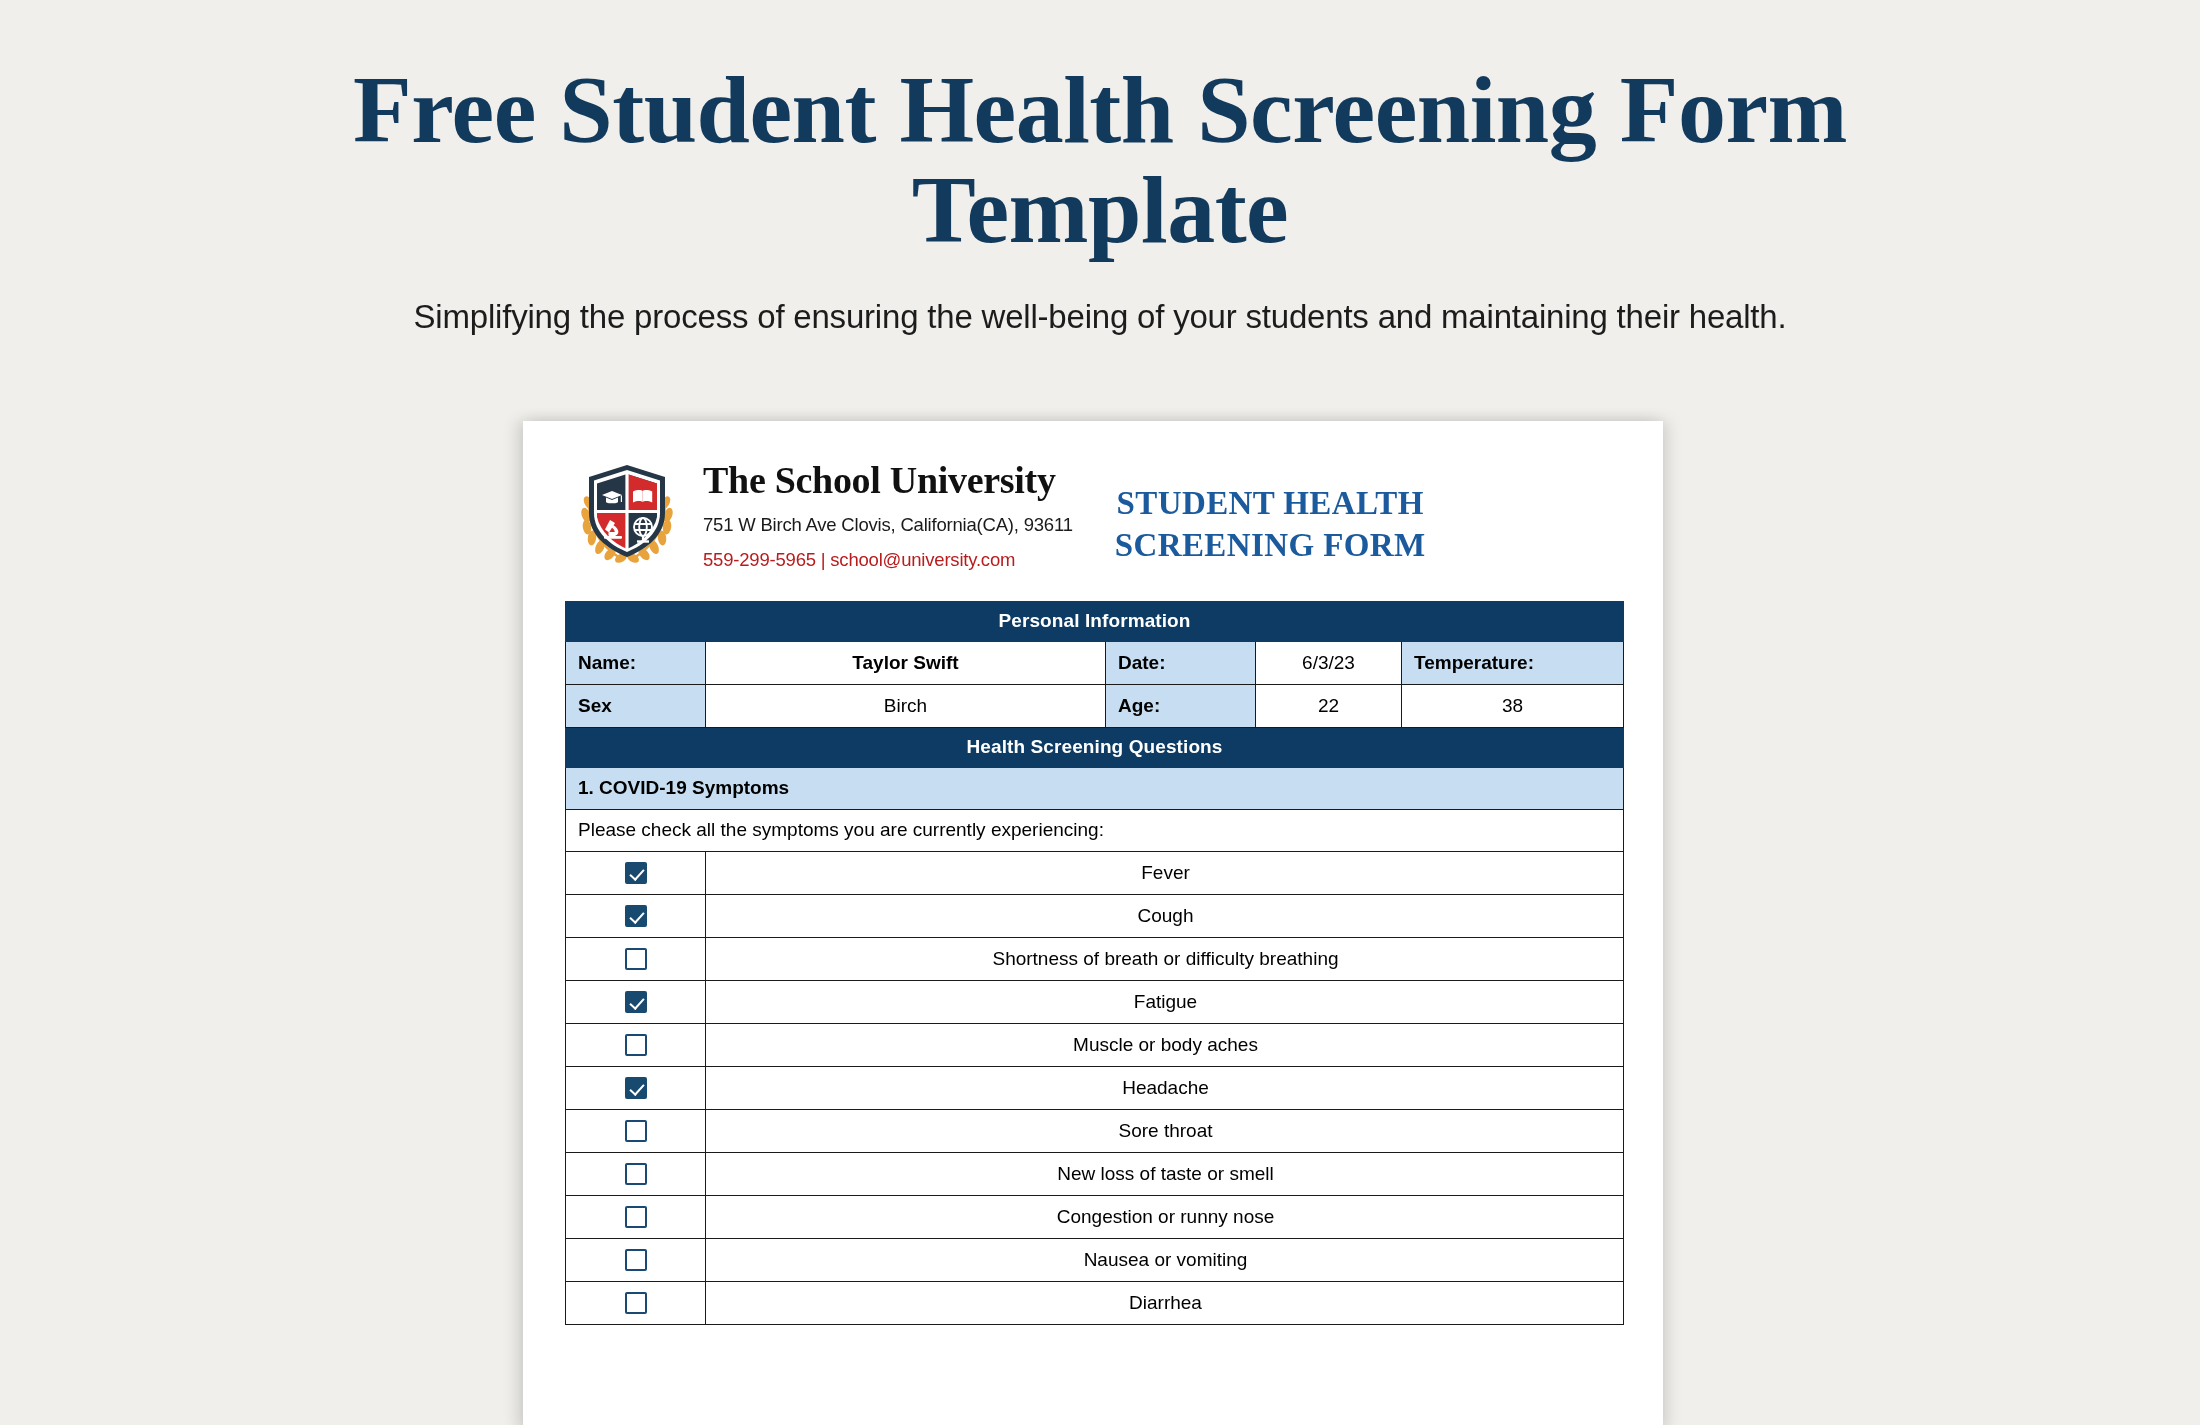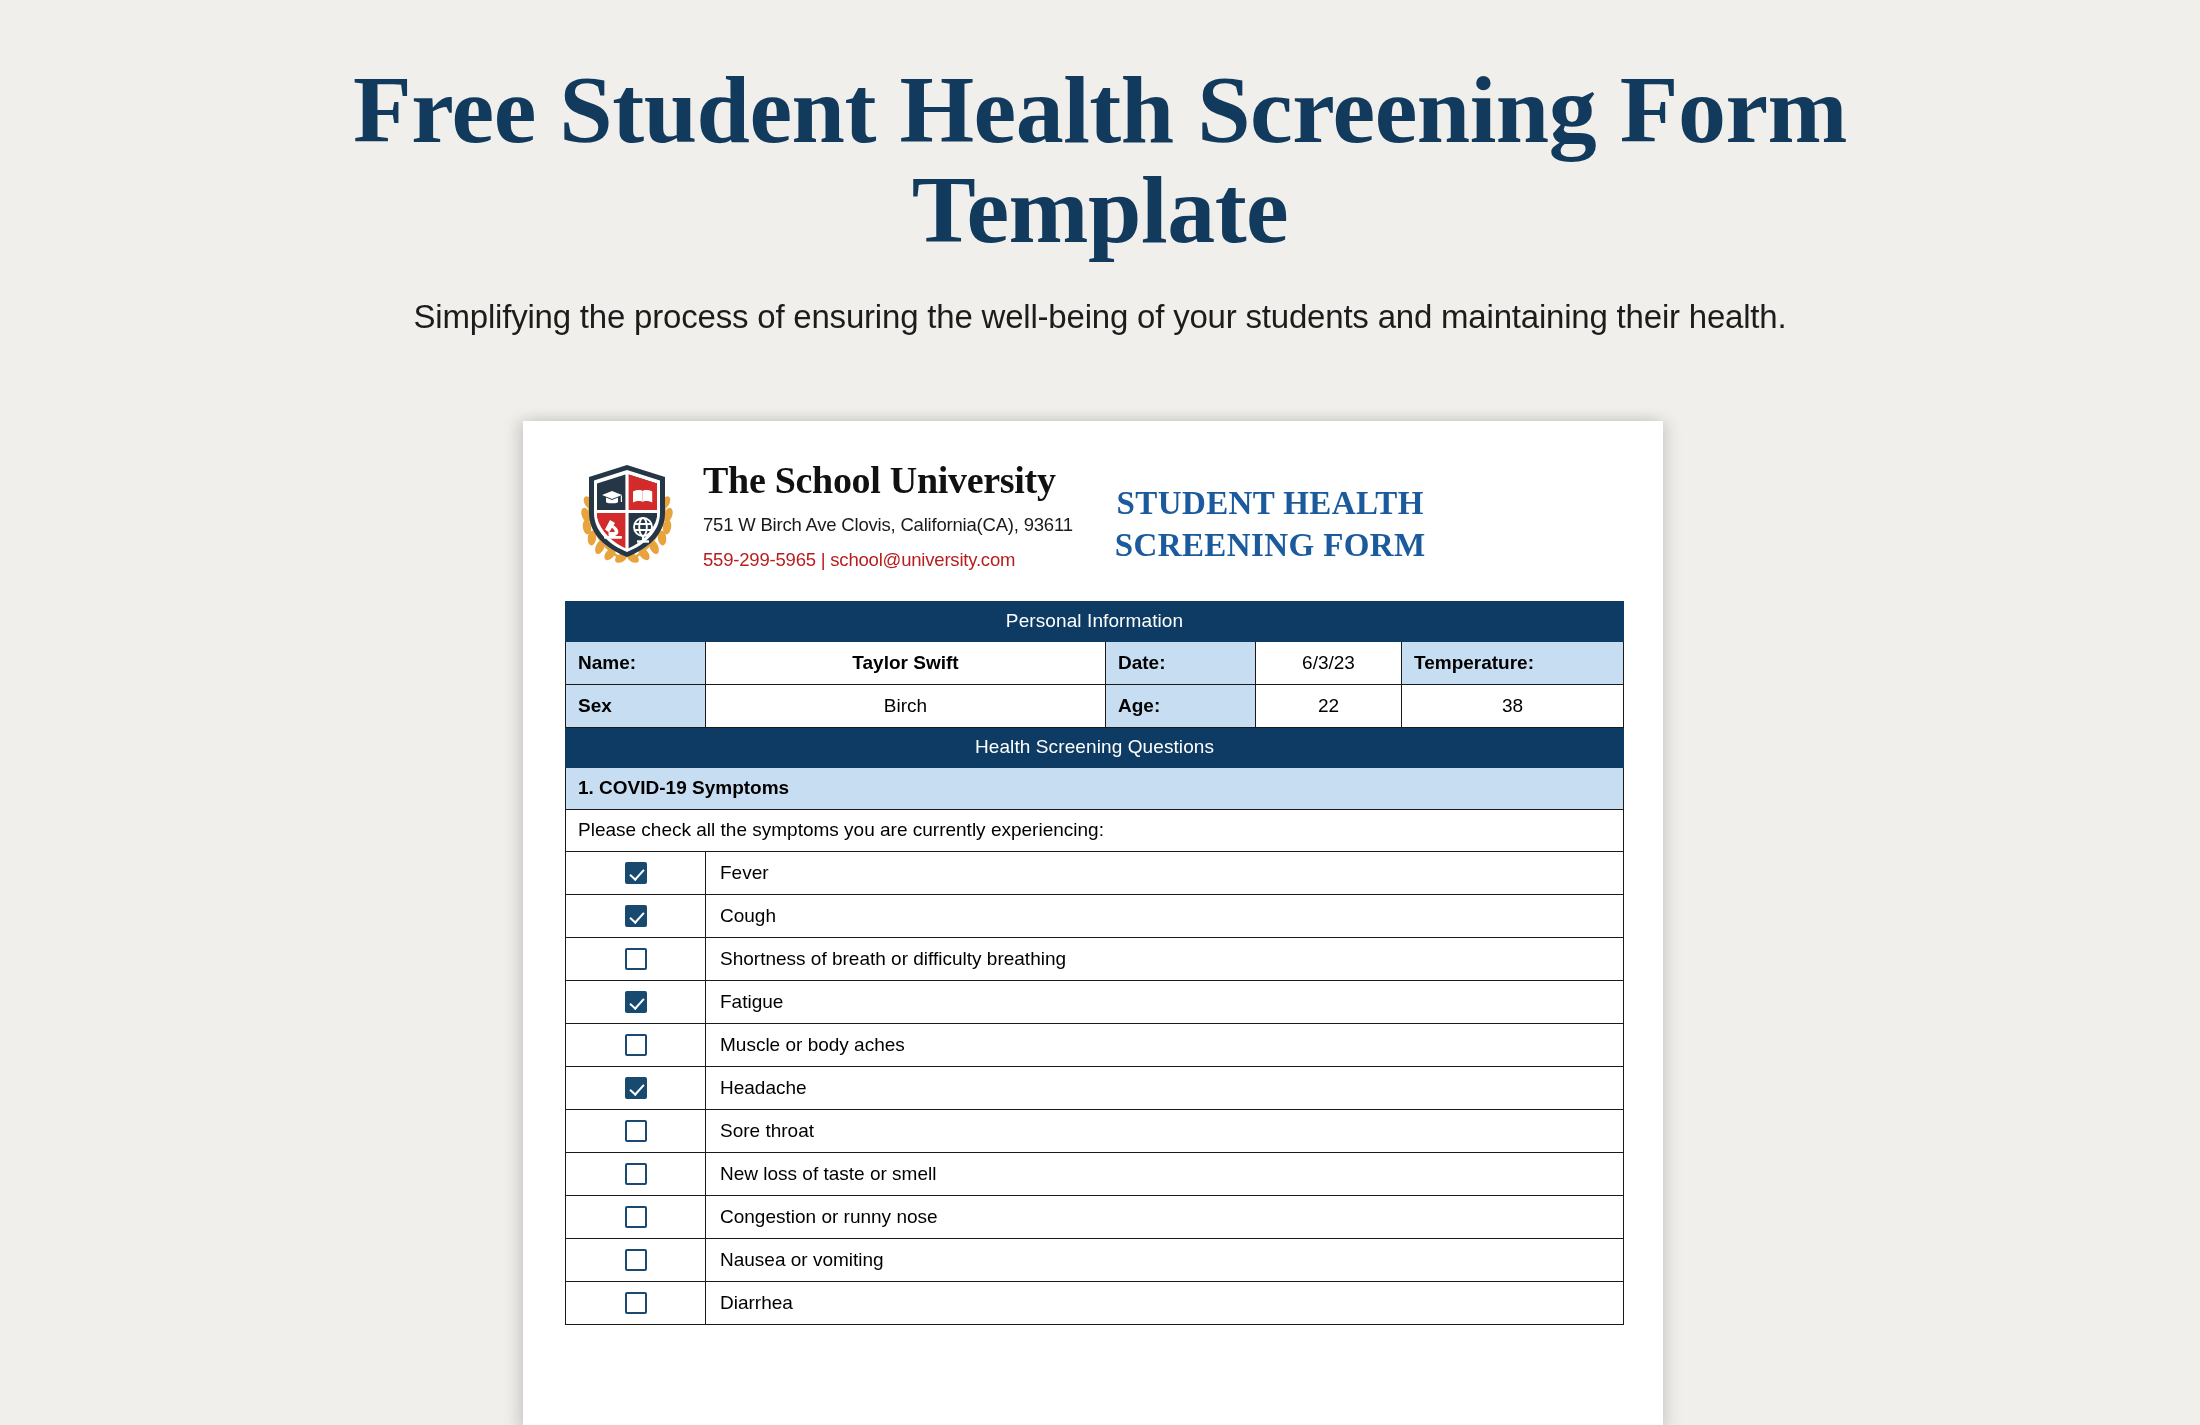--- a/index.html
+++ b/index.html
@@ -129,21 +129,21 @@
     font-size: 19px;
     color: #000000;
     height: 43px;
     padding: 0 12px;
     vertical-align: middle;
   }
 
   .band {
     background: #0D3B63;
     color: #FFFFFF !important;
-    font-weight: normal;
+    font-weight: bold;
     text-align: center;
     font-size: 19.5px;
     height: 40px !important;
     letter-spacing: 0.1px;
     border-color: #0D3B63 !important;
   }
 
   .lbl {
     background: #C7DEF2;
     font-weight: bold;
@@ -191,21 +191,21 @@
     left: 6px;
     top: 2px;
     width: 6px;
     height: 12px;
     border: solid #FFFFFF;
     border-width: 0 2.6px 2.6px 0;
     transform: rotate(42deg);
   }
 
   .sym-label {
-    text-align: left;
+    text-align: center;
     font-size: 19px;
     padding-left: 14px !important;
   }
 </style>
 </head>
 <body>
 
 <div class="promo">
   <h1 class="promo-title">Free Student Health Screening Form Template</h1>
   <p class="promo-subtitle">Simplifying the process of ensuring the well-being of your students and maintaining their health.</p>

